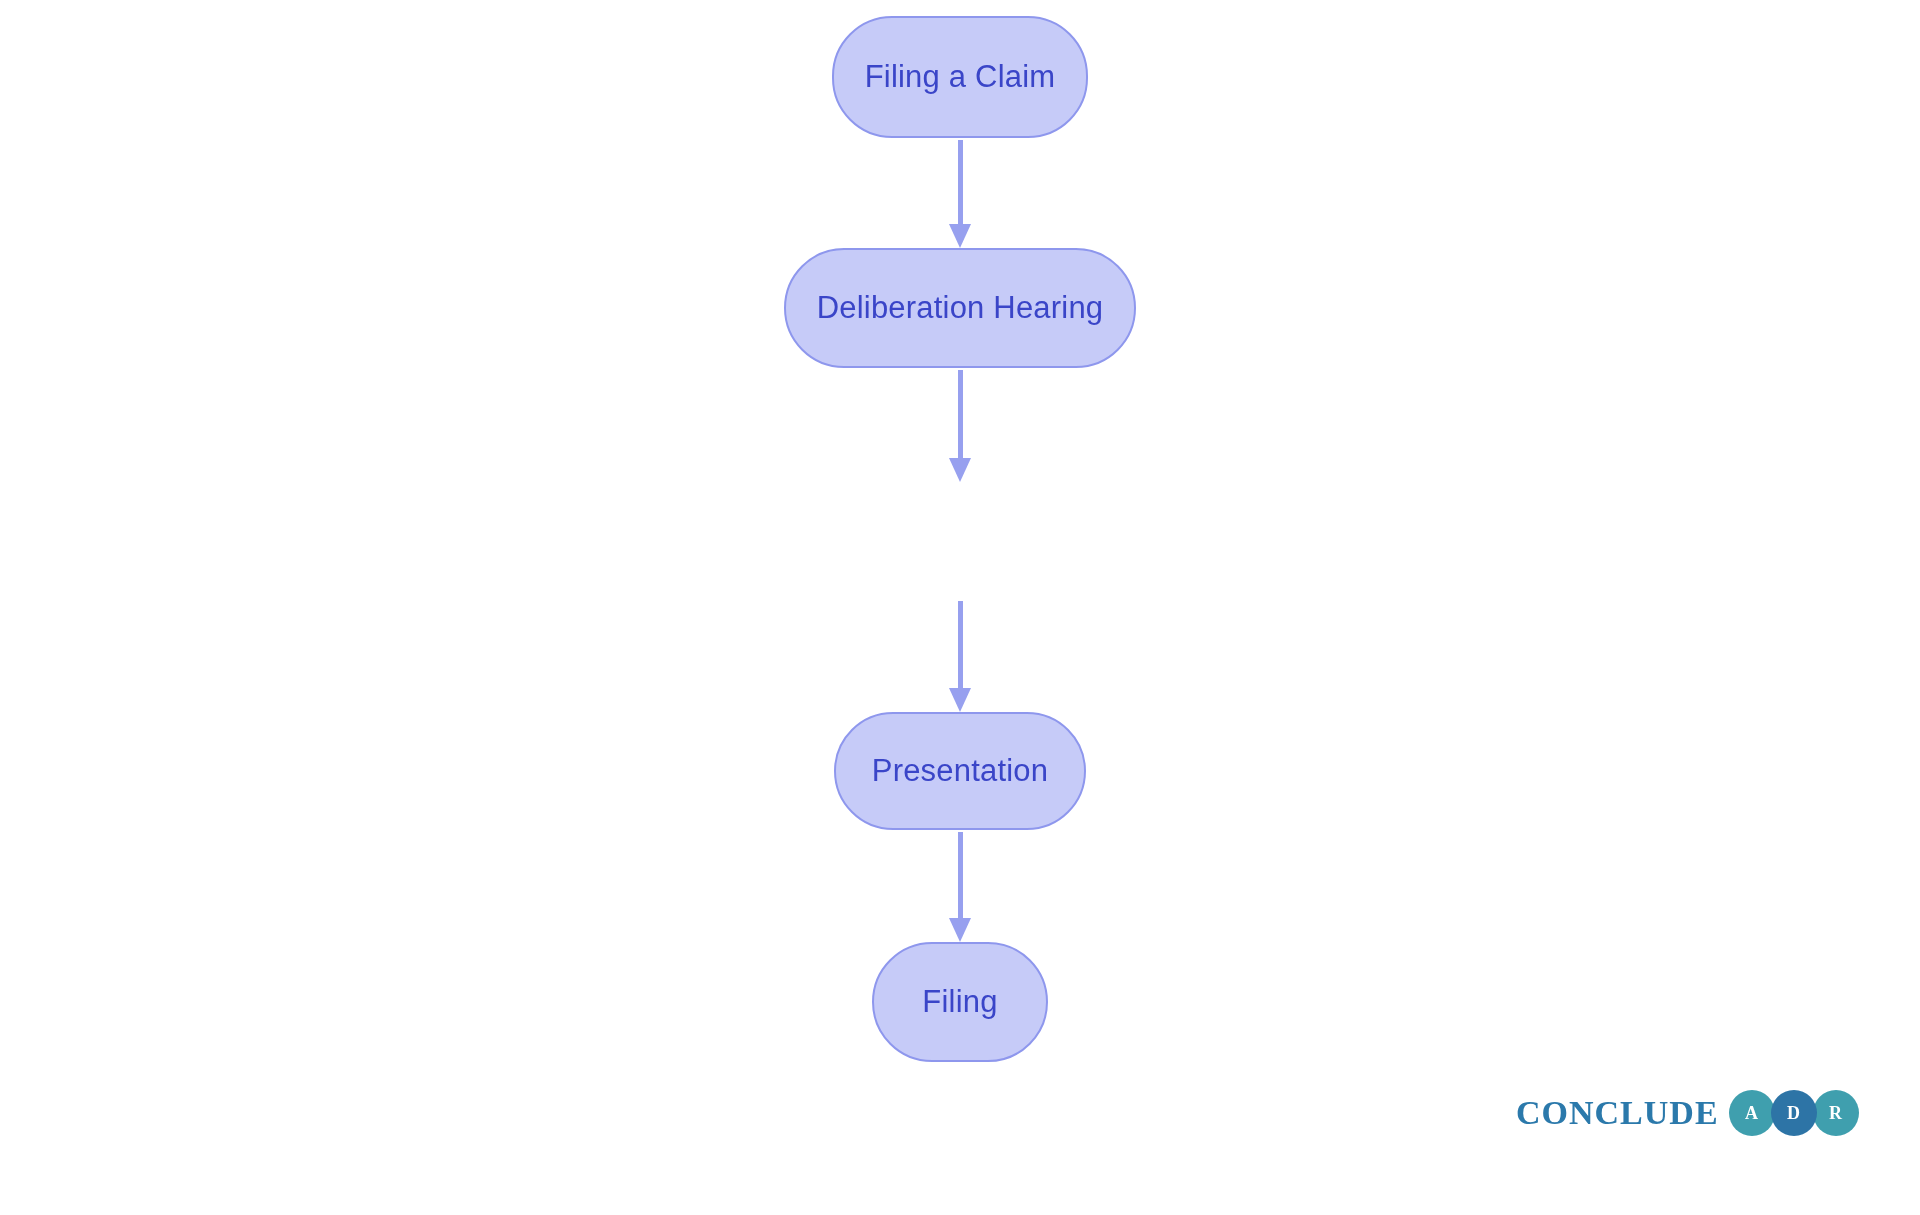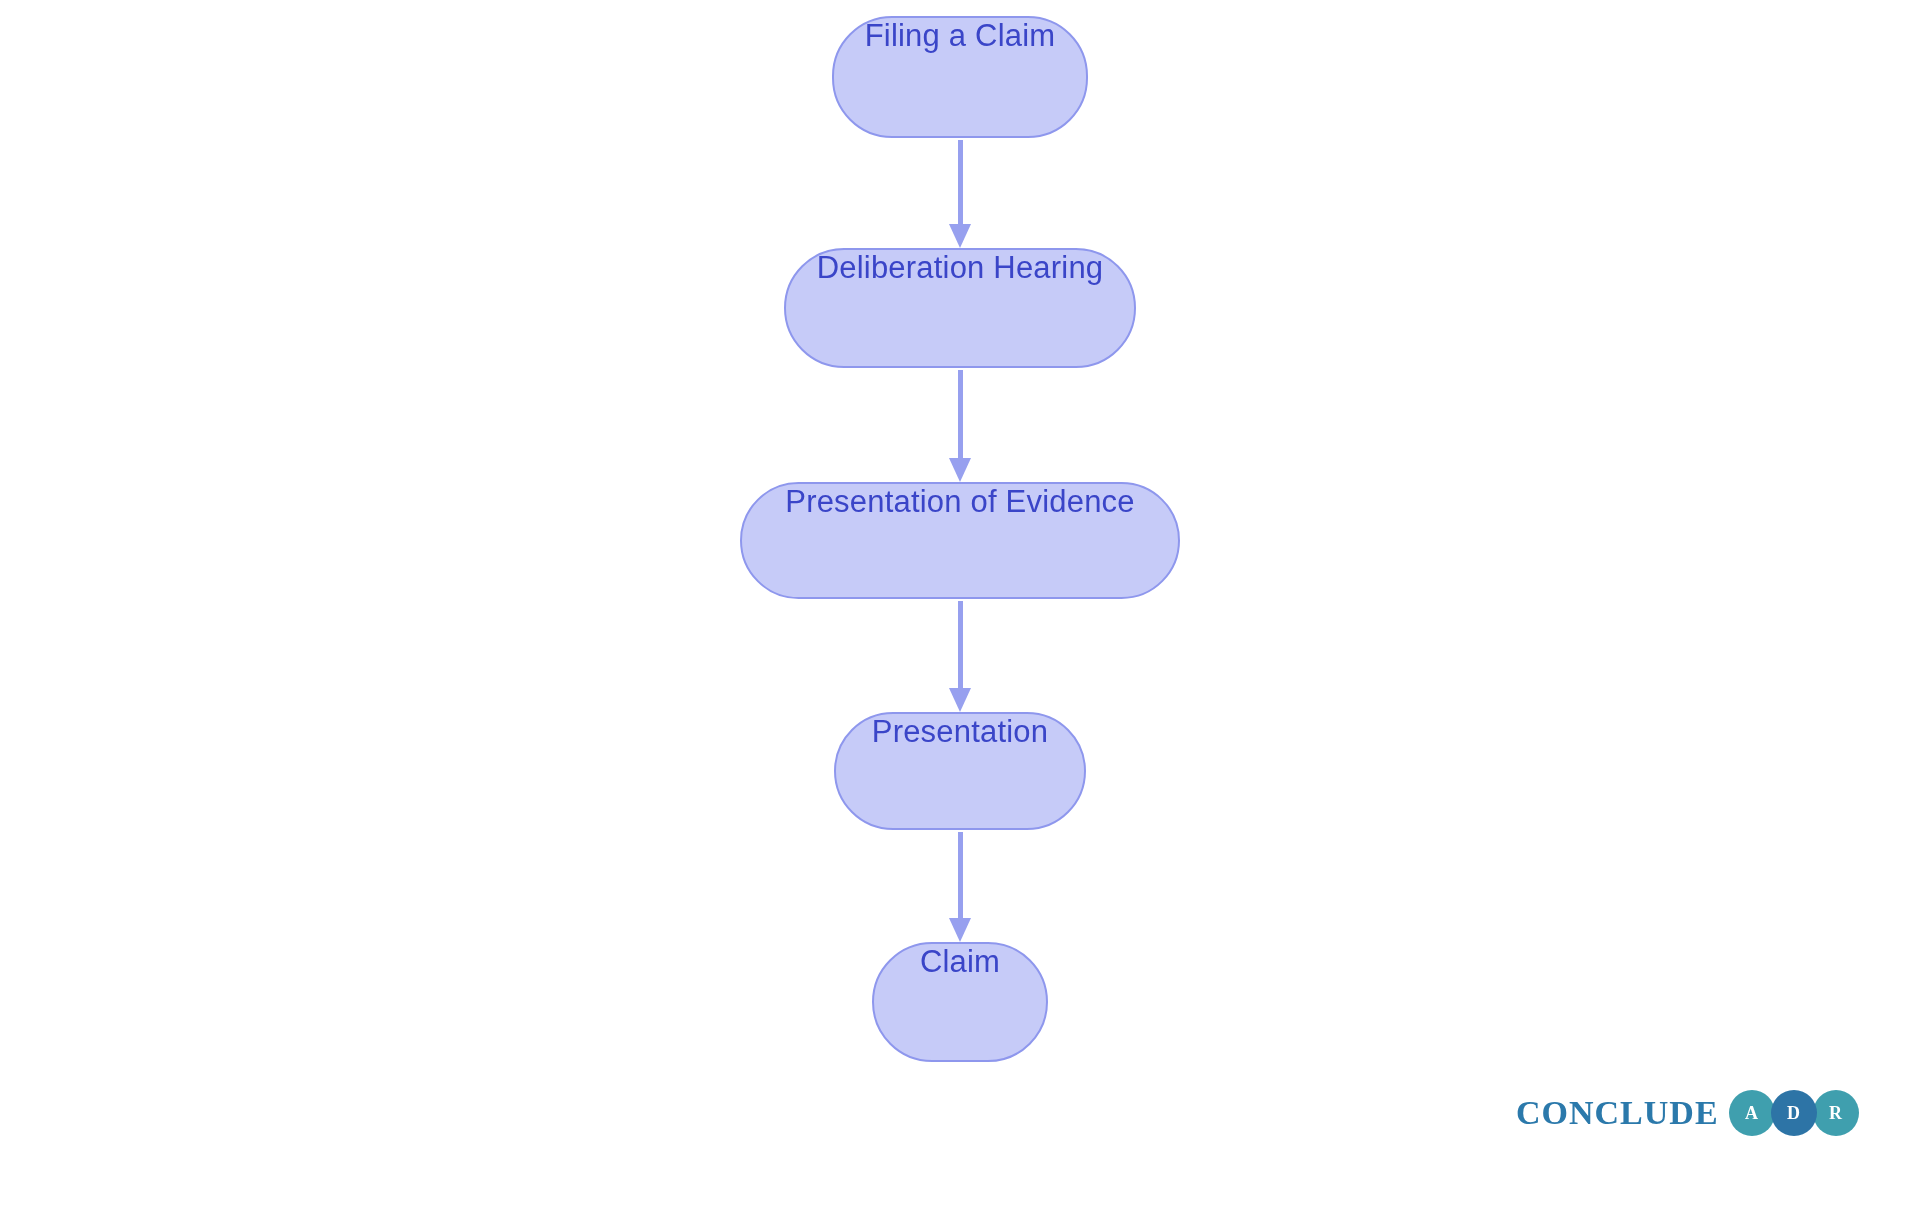--- a/index.html
+++ b/index.html
@@ -19,20 +19,21 @@
     position:relative;
     width:1920px;
     height:1215px;
     background:var(--background);
     overflow:hidden;
     font-family:"Liberation Sans", sans-serif;
   }
   .node {
     position:absolute;
     display:flex;
+    align-items:center;
     justify-content:center;
     background:var(--node-fill);
     border:2px solid var(--node-border);
     border-radius:60px;
     color:var(--node-text);
     font-size:31px;
     letter-spacing:0.2px;
     white-space:nowrap;
   }
   #node-0 { left:832px; top:16px;  width:256px; height:122px; }
@@ -112,40 +113,37 @@
 
   <div class="node" id="node-1">
     <span>Deliberation Hearing</span>
   </div>
 
   <div class="arrow" id="arrow-1">
     <div class="stem"></div>
     <div class="head"></div>
   </div>
 
-  <div class="node" id="node-2">
-    <span>Presentation of Evidence</span>
-  </div>
 
   <div class="arrow" id="arrow-2">
     <div class="stem"></div>
     <div class="head"></div>
   </div>
 
   <div class="node" id="node-3">
     <span>Presentation</span>
   </div>
 
   <div class="arrow" id="arrow-3">
     <div class="stem"></div>
     <div class="head"></div>
   </div>
 
   <div class="node" id="node-4">
-    <span>Claim</span>
+    <span>Filing</span>
   </div>
 
   <div class="logo">
     <span class="logo-brand">CONCLUDE</span>
     <span class="logo-badges">
       <span class="badge badge-0">A</span>
       <span class="badge badge-1">D</span>
       <span class="badge badge-2">R</span>
     </span>
   </div>

